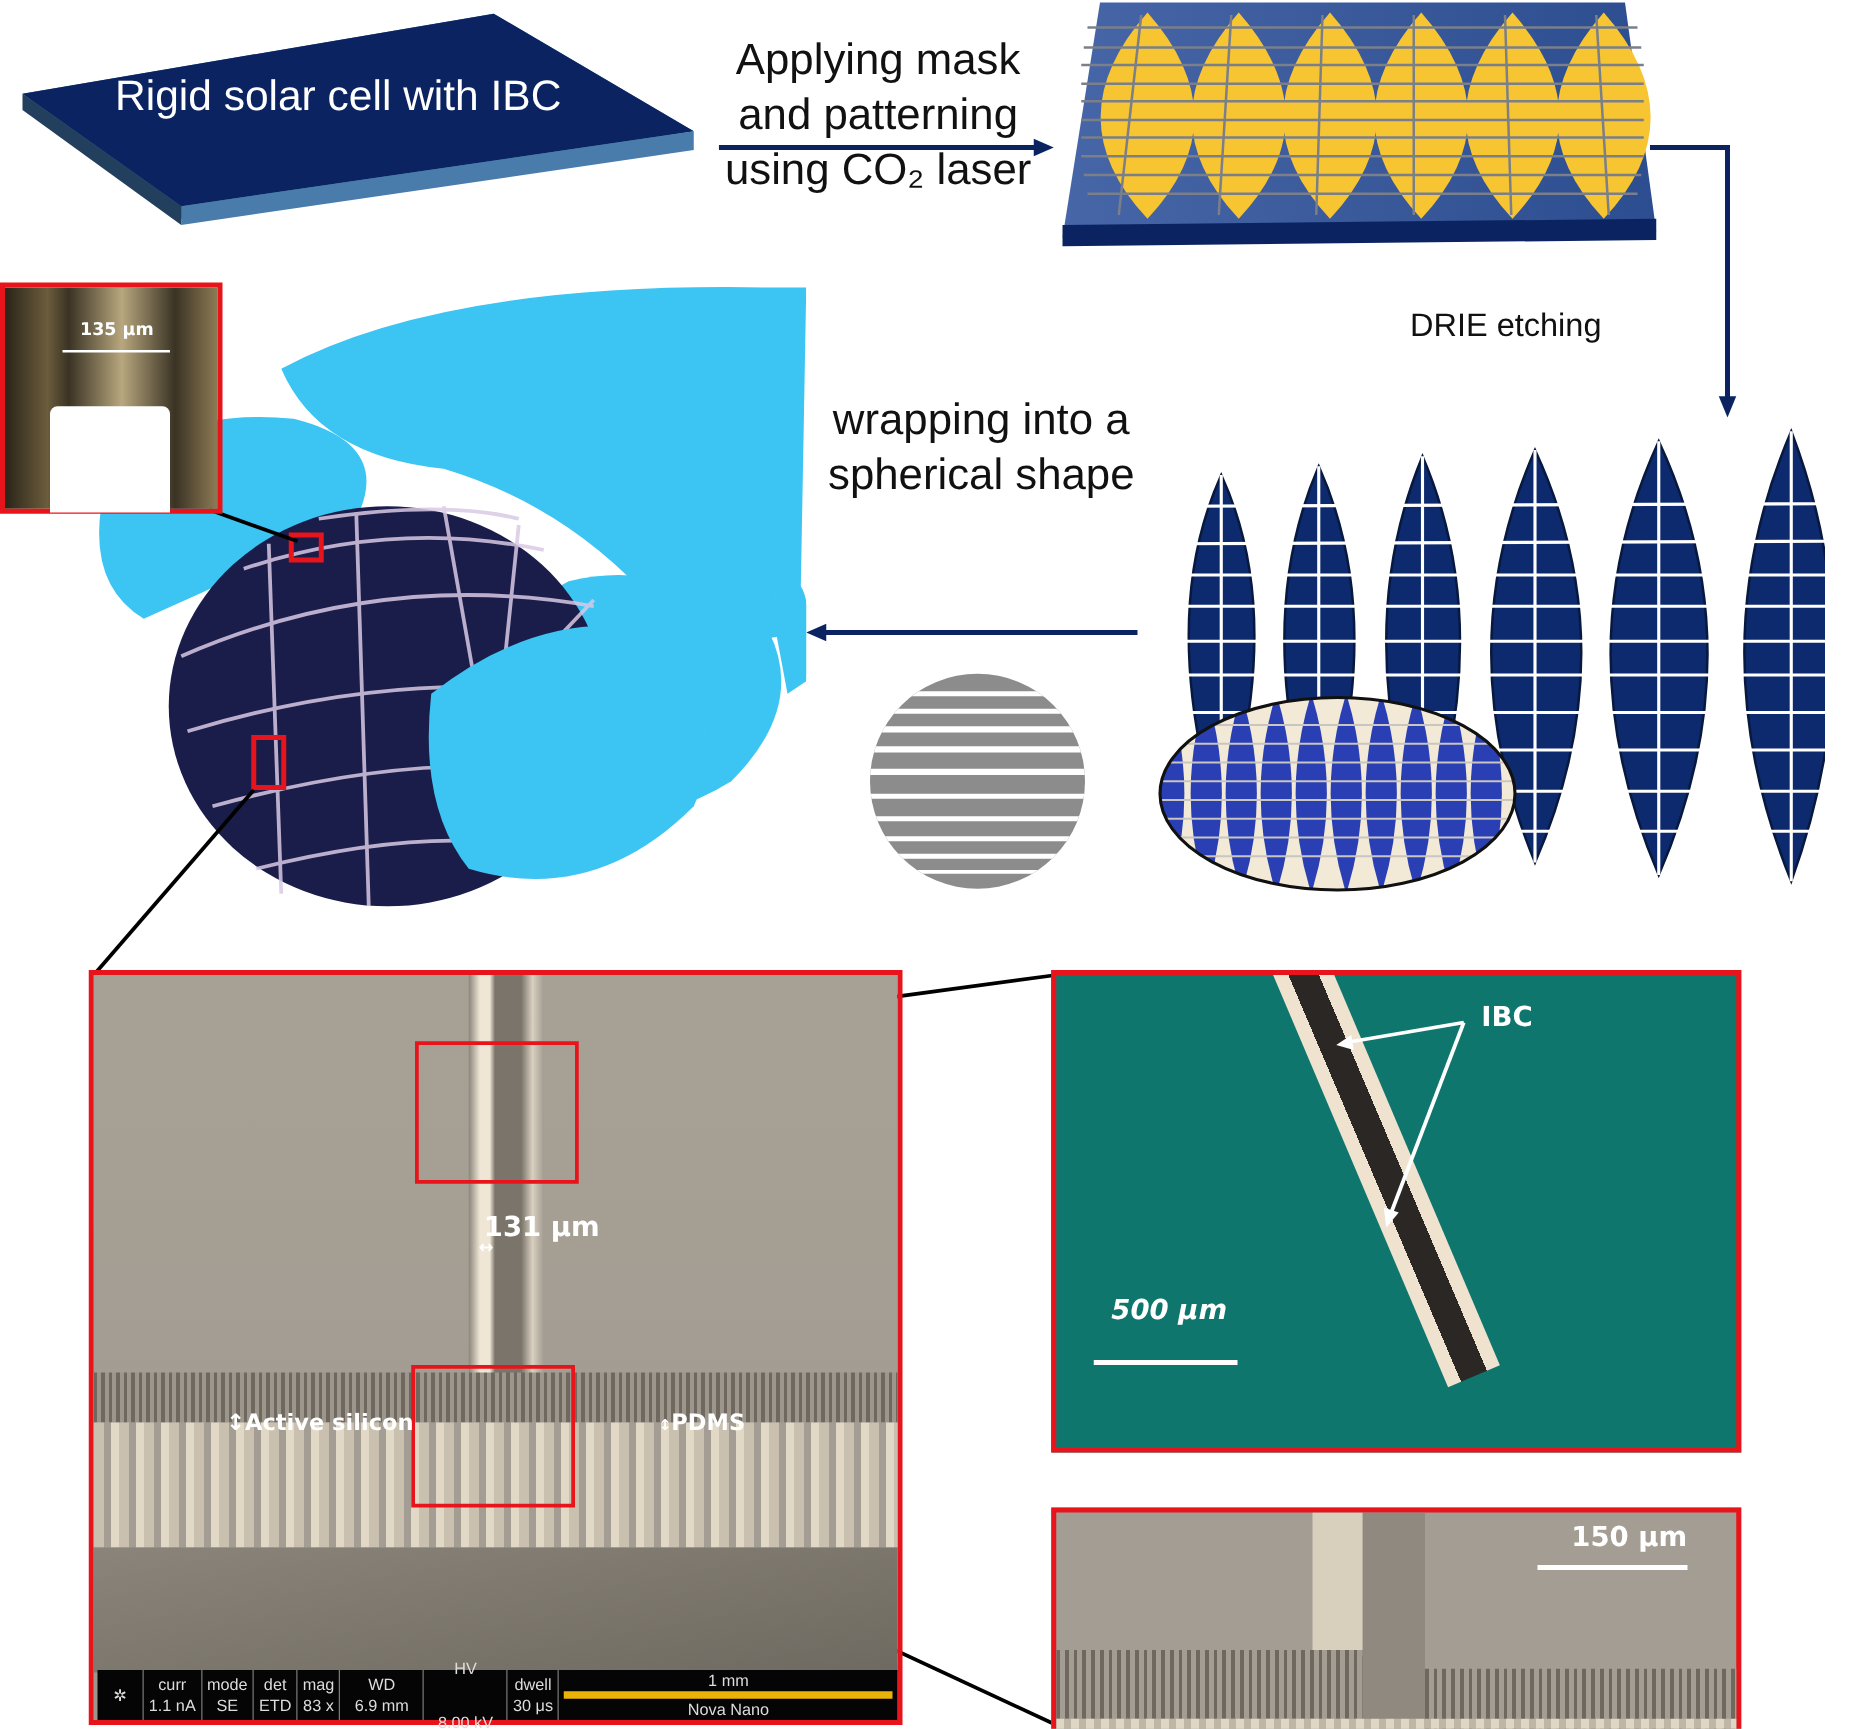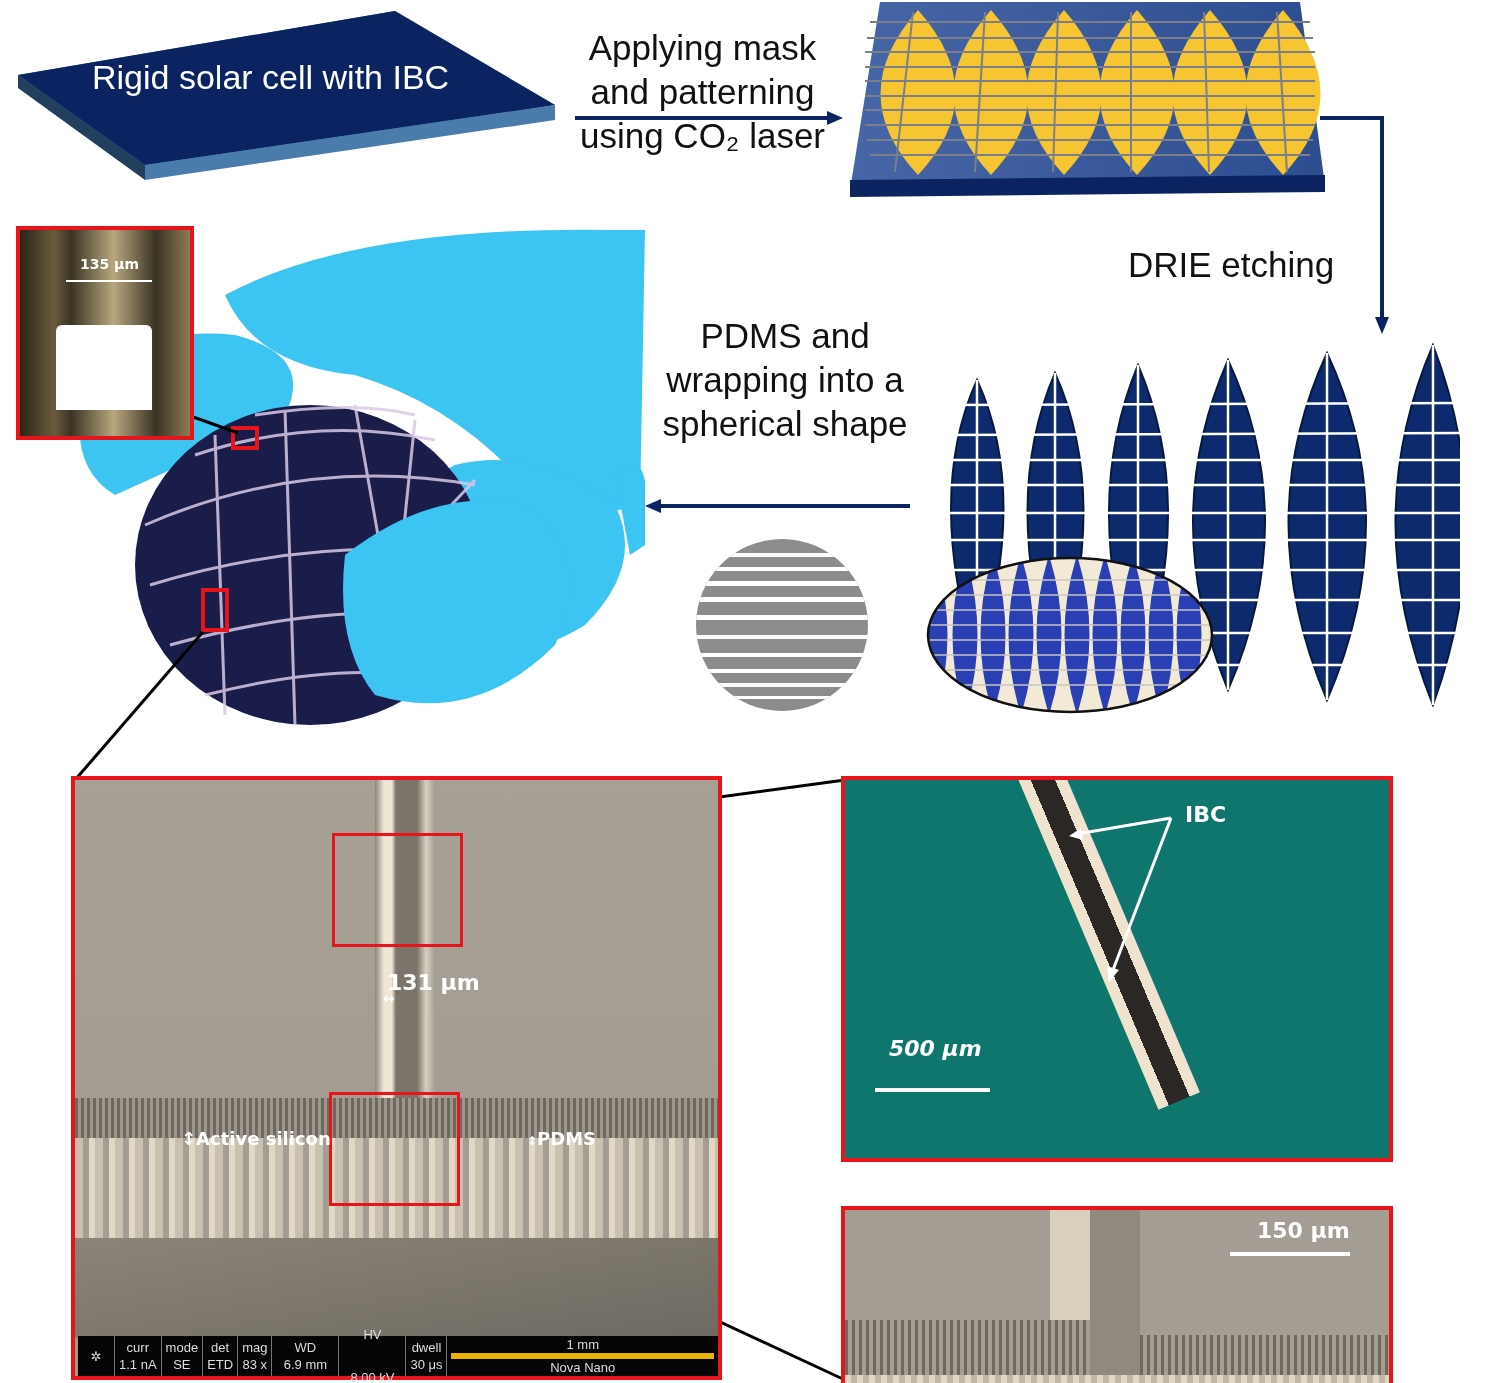--- a/index.html
+++ b/index.html
@@ -86,21 +86,21 @@
       <line x1="286" y1="12" x2="286" y2="172"></line>
     <line x1="359" y1="12" x2="364" y2="172"></line>
       <line x1="432" y1="12" x2="442" y2="172"></line>
   </g>
 </svg>
 
 <svg class="abs" style="left:1320px;top:112px" width="80" height="225">
   <polyline points="0,6 62,6 62,210" fill="none" stroke="#0b2461" stroke-width="4"></polyline>
   <polygon points="55,205 62,222 69,205" fill="#0b2461"></polygon>
 </svg>
-<div class="abs" style="left:1128px;top:245px;font-size:35px;color:#111;">DRIE etching</div>
+<div class="abs" style="left:1128px;top:245px;font-size:26px;color:#111;">DRIE etching</div>
 
 <svg class="abs" style="left:940px;top:335px" width="520" height="380" viewBox="0 0 520 380">
   <g fill="#0e2a6e" stroke="#08193f" stroke-width="2">
     <path d="M37,45 Q90,160 37,330 Q-15,160 37,45Z"></path>
     <path d="M115,38 Q172,165 115,340 Q60,165 115,38Z"></path>
     <path d="M198,30 Q258,170 198,345 Q140,170 198,30Z"></path>
     <path d="M288,25 Q362,185 288,355 Q218,185 288,25Z"></path>
     <path d="M387,18 Q465,185 387,365 Q310,185 387,18Z"></path>
     <path d="M493,10 Q560,185 493,370 Q418,185 493,10Z"></path>
   </g>
@@ -150,21 +150,20 @@
       <line x1="0" y1="70" x2="290" y2="70"></line>
     <line x1="0" y1="85" x2="290" y2="85"></line>
       <line x1="0" y1="100" x2="290" y2="100"></line>
     <line x1="0" y1="115" x2="290" y2="115"></line>
       <line x1="0" y1="130" x2="290" y2="130"></line>
   </g>
   <ellipse cx="145" cy="80" rx="142" ry="77" fill="none" stroke="#111" stroke-width="2.5"></ellipse>
 </svg>
 
 <div class="step-text" style="left:630px;top:314px;width:310px;">
-  <div>PDMS and</div>
   <div>wrapping into a</div>
   <div>spherical shape</div>
 </div>
 <svg class="abs" style="left:645px;top:498px" width="270" height="16">
   <line x1="14" y1="8" x2="265" y2="8" stroke="#0b2461" stroke-width="4"></line>
   <polygon points="16,1 0,8 16,15" fill="#0b2461"></polygon>
 </svg>
 
 <svg class="abs" style="left:695px;top:535px" width="175" height="180" viewBox="0 0 175 180">
   <defs>
@@ -214,21 +213,21 @@
   <rect x="148" y="365" width="24" height="40" fill="none" stroke="#e8141b" stroke-width="4"></rect>
 </svg>
 
 <svg class="abs" style="left:0;top:0" width="1500" height="1383">
   <line x1="168" y1="408" x2="238" y2="433" stroke="#000" stroke-width="3"></line>
   <line x1="203" y1="632" x2="75" y2="780" stroke="#000" stroke-width="3"></line>
   <line x1="460" y1="832" x2="845" y2="780" stroke="#000" stroke-width="3"></line>
   <line x1="458" y1="1200" x2="845" y2="1380" stroke="#000" stroke-width="3"></line>
 </svg>
 
-<div class="red-box" style="left:16px;top:226px;width:178px;height:214px;background:linear-gradient(90deg,#2a2418 0%,#6b5c3c 20%,#3a3324 30%,#b8a77e 55%,#3a3324 80%,#8e7b55 100%);padding-left:40px;">
+<div class="red-box" style="left:0;top:226px;width:178px;height:185px;background:linear-gradient(90deg,#2a2418 0%,#6b5c3c 20%,#3a3324 30%,#b8a77e 55%,#3a3324 80%,#8e7b55 100%);padding-left:40px;">
   <div class="abs" style="left:36px;top:95px;width:96px;height:85px;background:#fff;border-radius:6px 6px 0 0;"></div>
   <div class="abs" style="left:46px;top:50px;width:86px;height:2px;background:#fff;"></div>
   <div class="label-white" style="left:60px;top:26px;font-size:14px;">135 μm</div>
 </div>
 
 <div class="red-box sem-bg" style="left:71px;top:776px;width:651px;height:604px;background:linear-gradient(180deg,#a7a195 0%,#a39d93 50%,#9c968c 100%);">
 
   <div class="abs" style="left:300px;top:0;width:60px;height:340px;background:linear-gradient(90deg,#8b857b 0%,#f0e6d6 15%,#f0e6d6 28%,#7a746a 35%,#7a746a 70%,#d8cfbf 85%,#a39d93 100%);"></div>
 
   <div class="abs" style="left:0;top:318px;width:643px;height:40px;background:repeating-linear-gradient(90deg,#6e685f 0 3px,#9c968c 3px 6px);"></div>

